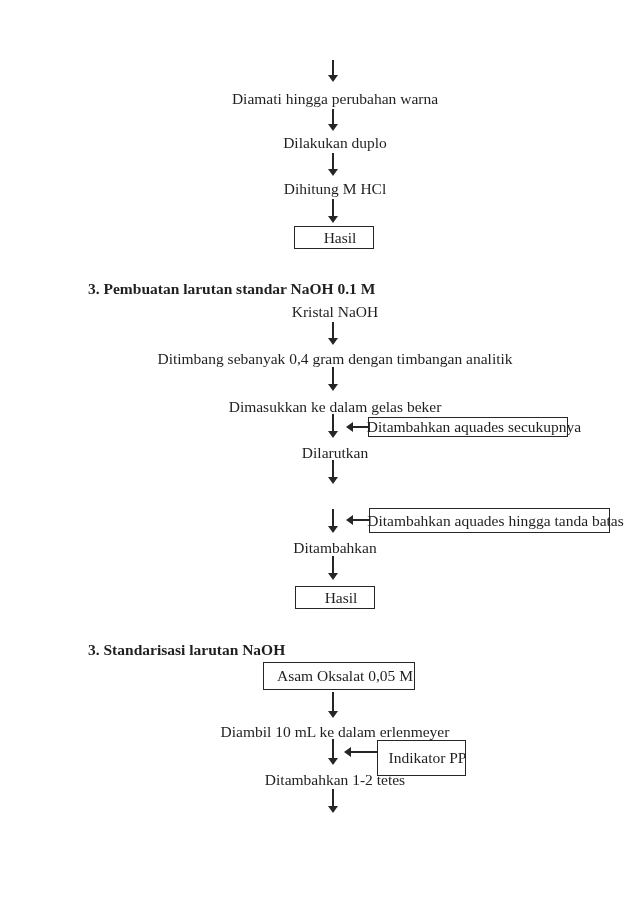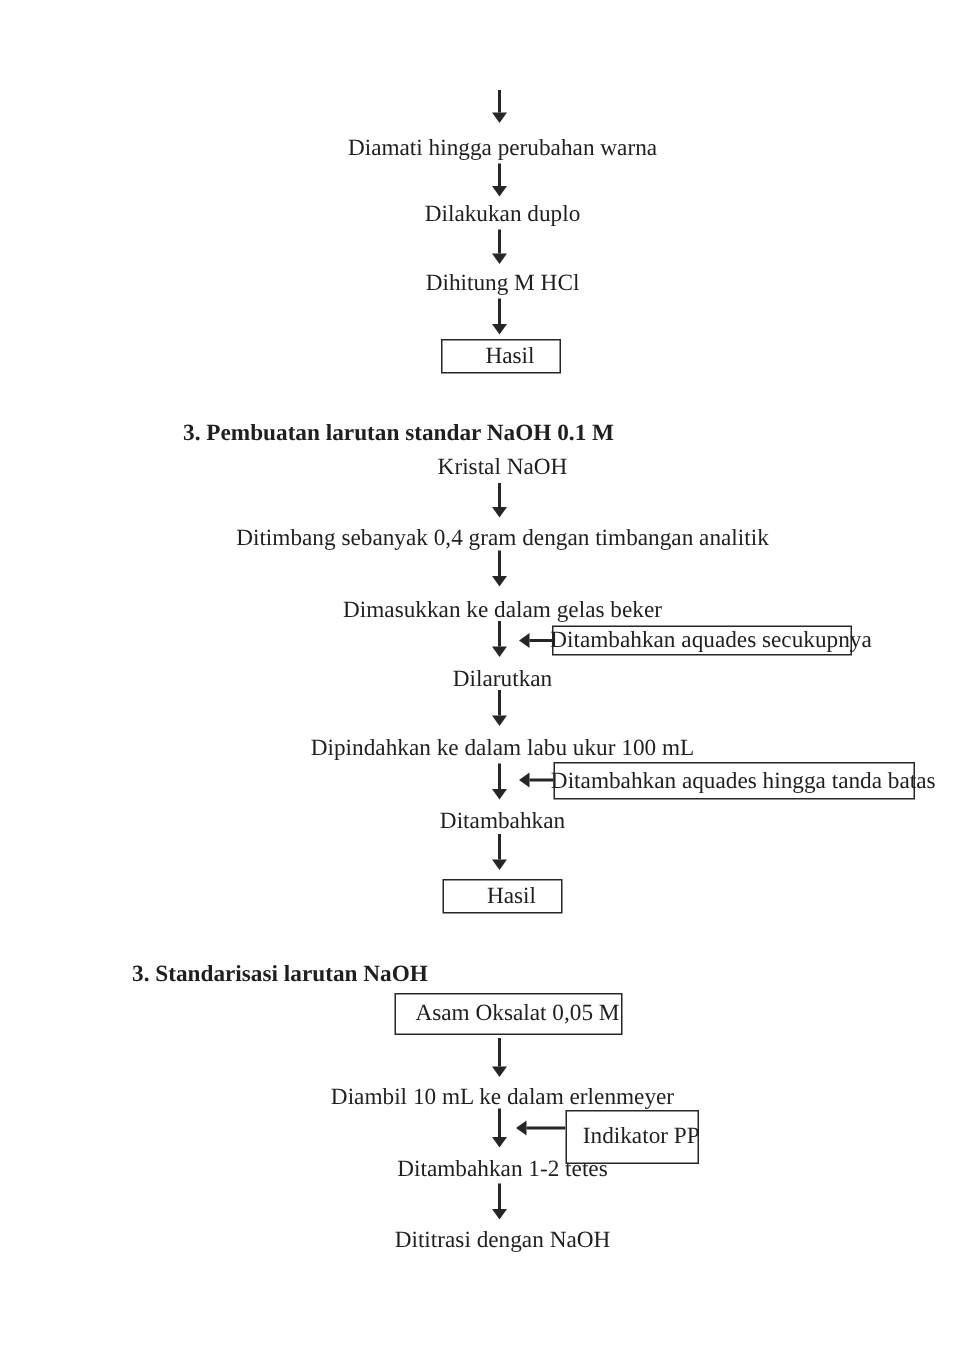--- a/index.html
+++ b/index.html
@@ -89,43 +89,41 @@
 
   <div class="arrow-v" style="left:333px; top:60px; height:15px;"></div>
   <div class="flow-label" style="top:90px;">Diamati hingga perubahan warna</div>
   <div class="arrow-v" style="left:333px; top:109px; height:15px;"></div>
   <div class="flow-label" style="top:134px;">Dilakukan duplo</div>
   <div class="arrow-v" style="left:333px; top:153px; height:16px;"></div>
   <div class="flow-label" style="top:180px;">Dihitung M HCl</div>
   <div class="arrow-v" style="left:333px; top:199px; height:17px;"></div>
   <div class="box" style="left:294px; top:226px; width:80px; height:23px;">Hasil</div>
 
-  <div class="heading" style="top:280px;margin-left:34px;">3. Pembuatan larutan standar NaOH 0.1 M</div>
+  <div class="heading" style="top:280px;">3. Pembuatan larutan standar NaOH 0.1 M</div>
   <div class="flow-label" style="top:303px;">Kristal NaOH</div>
   <div class="arrow-v" style="left:333px; top:322px; height:16px;"></div>
   <div class="flow-label" style="top:350px;">Ditimbang sebanyak 0,4 gram dengan timbangan analitik</div>
   <div class="arrow-v" style="left:333px; top:367px; height:17px;"></div>
   <div class="flow-label" style="top:398px;">Dimasukkan ke dalam gelas beker</div>
   <div class="arrow-v" style="left:333px; top:414px; height:17px;"></div>
   <div class="arrow-h" style="left:353px; top:426px; width:15px;"></div>
   <div class="box" style="left:368px; top:417px; width:200px; height:20px;">Ditambahkan aquades secukupnya</div>
   <div class="flow-label" style="top:444px;">Dilarutkan</div>
   <div class="arrow-v" style="left:333px; top:460px; height:17px;"></div>
-  <div class="flow-label" style="top:490px;">Dipindahkan ke dalam labu ukur 100 mL</div>
   <div class="arrow-v" style="left:333px; top:509px; height:17px;"></div>
   <div class="arrow-h" style="left:353px; top:519px; width:16px;"></div>
   <div class="box" style="left:369px; top:508px; width:241px; height:25px;">Ditambahkan aquades hingga tanda batas</div>
   <div class="flow-label" style="top:539px;">Ditambahkan</div>
   <div class="arrow-v" style="left:333px; top:556px; height:17px;"></div>
   <div class="box" style="left:295px; top:586px; width:80px; height:23px;">Hasil</div>
 
   <div class="heading" style="top:641px;">3. Standarisasi larutan NaOH</div>
   <div class="box" style="left:263px; top:662px; width:152px; height:28px;">Asam Oksalat 0,05 M</div>
   <div class="arrow-v" style="left:333px; top:692px; height:19px;"></div>
   <div class="flow-label" style="top:723px;">Diambil 10 mL ke dalam erlenmeyer</div>
   <div class="arrow-v" style="left:333px; top:739px; height:19px;"></div>
   <div class="arrow-h" style="left:351px; top:751px; width:26px;"></div>
   <div class="box" style="left:377px; top:740px; width:89px; height:36px;">Indikator PP</div>
   <div class="flow-label" style="top:771px;">Ditambahkan 1-2 tetes</div>
   <div class="arrow-v" style="left:333px; top:789px; height:17px;"></div>
-  <div class="flow-label" style="top:818px;">Dititrasi dengan NaOH</div>
 
 </div>
 
 </body></html>

